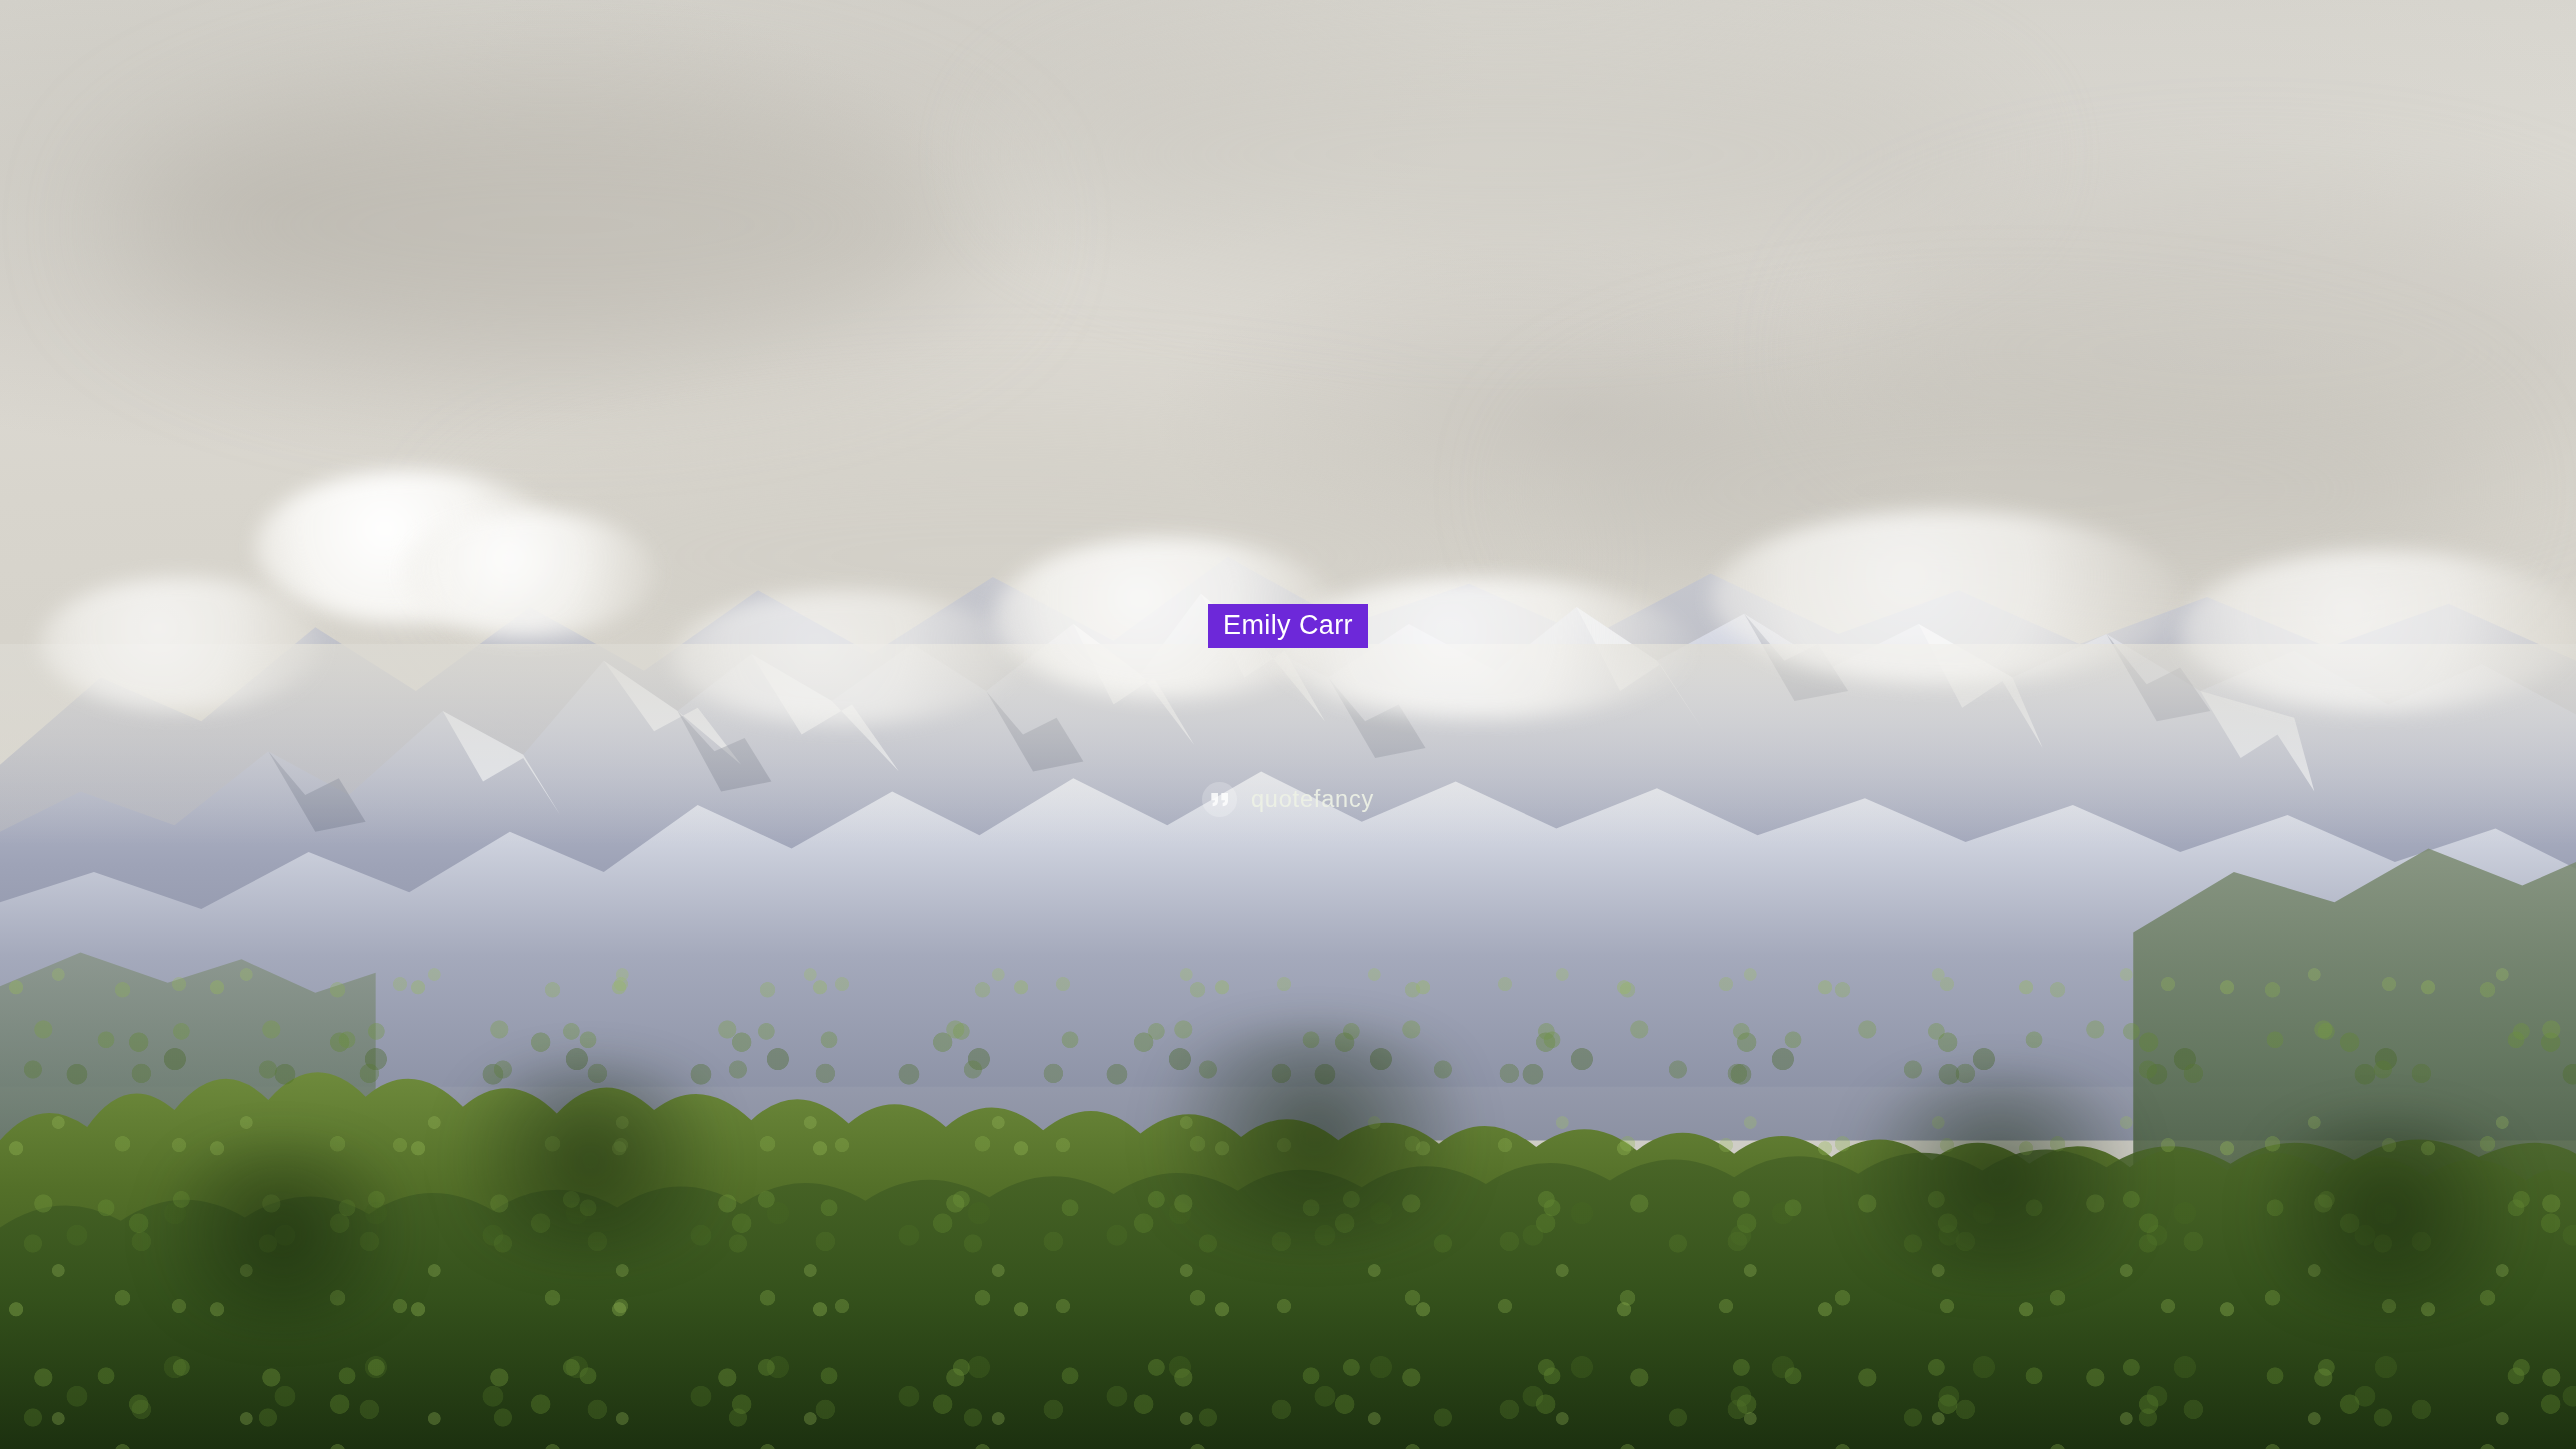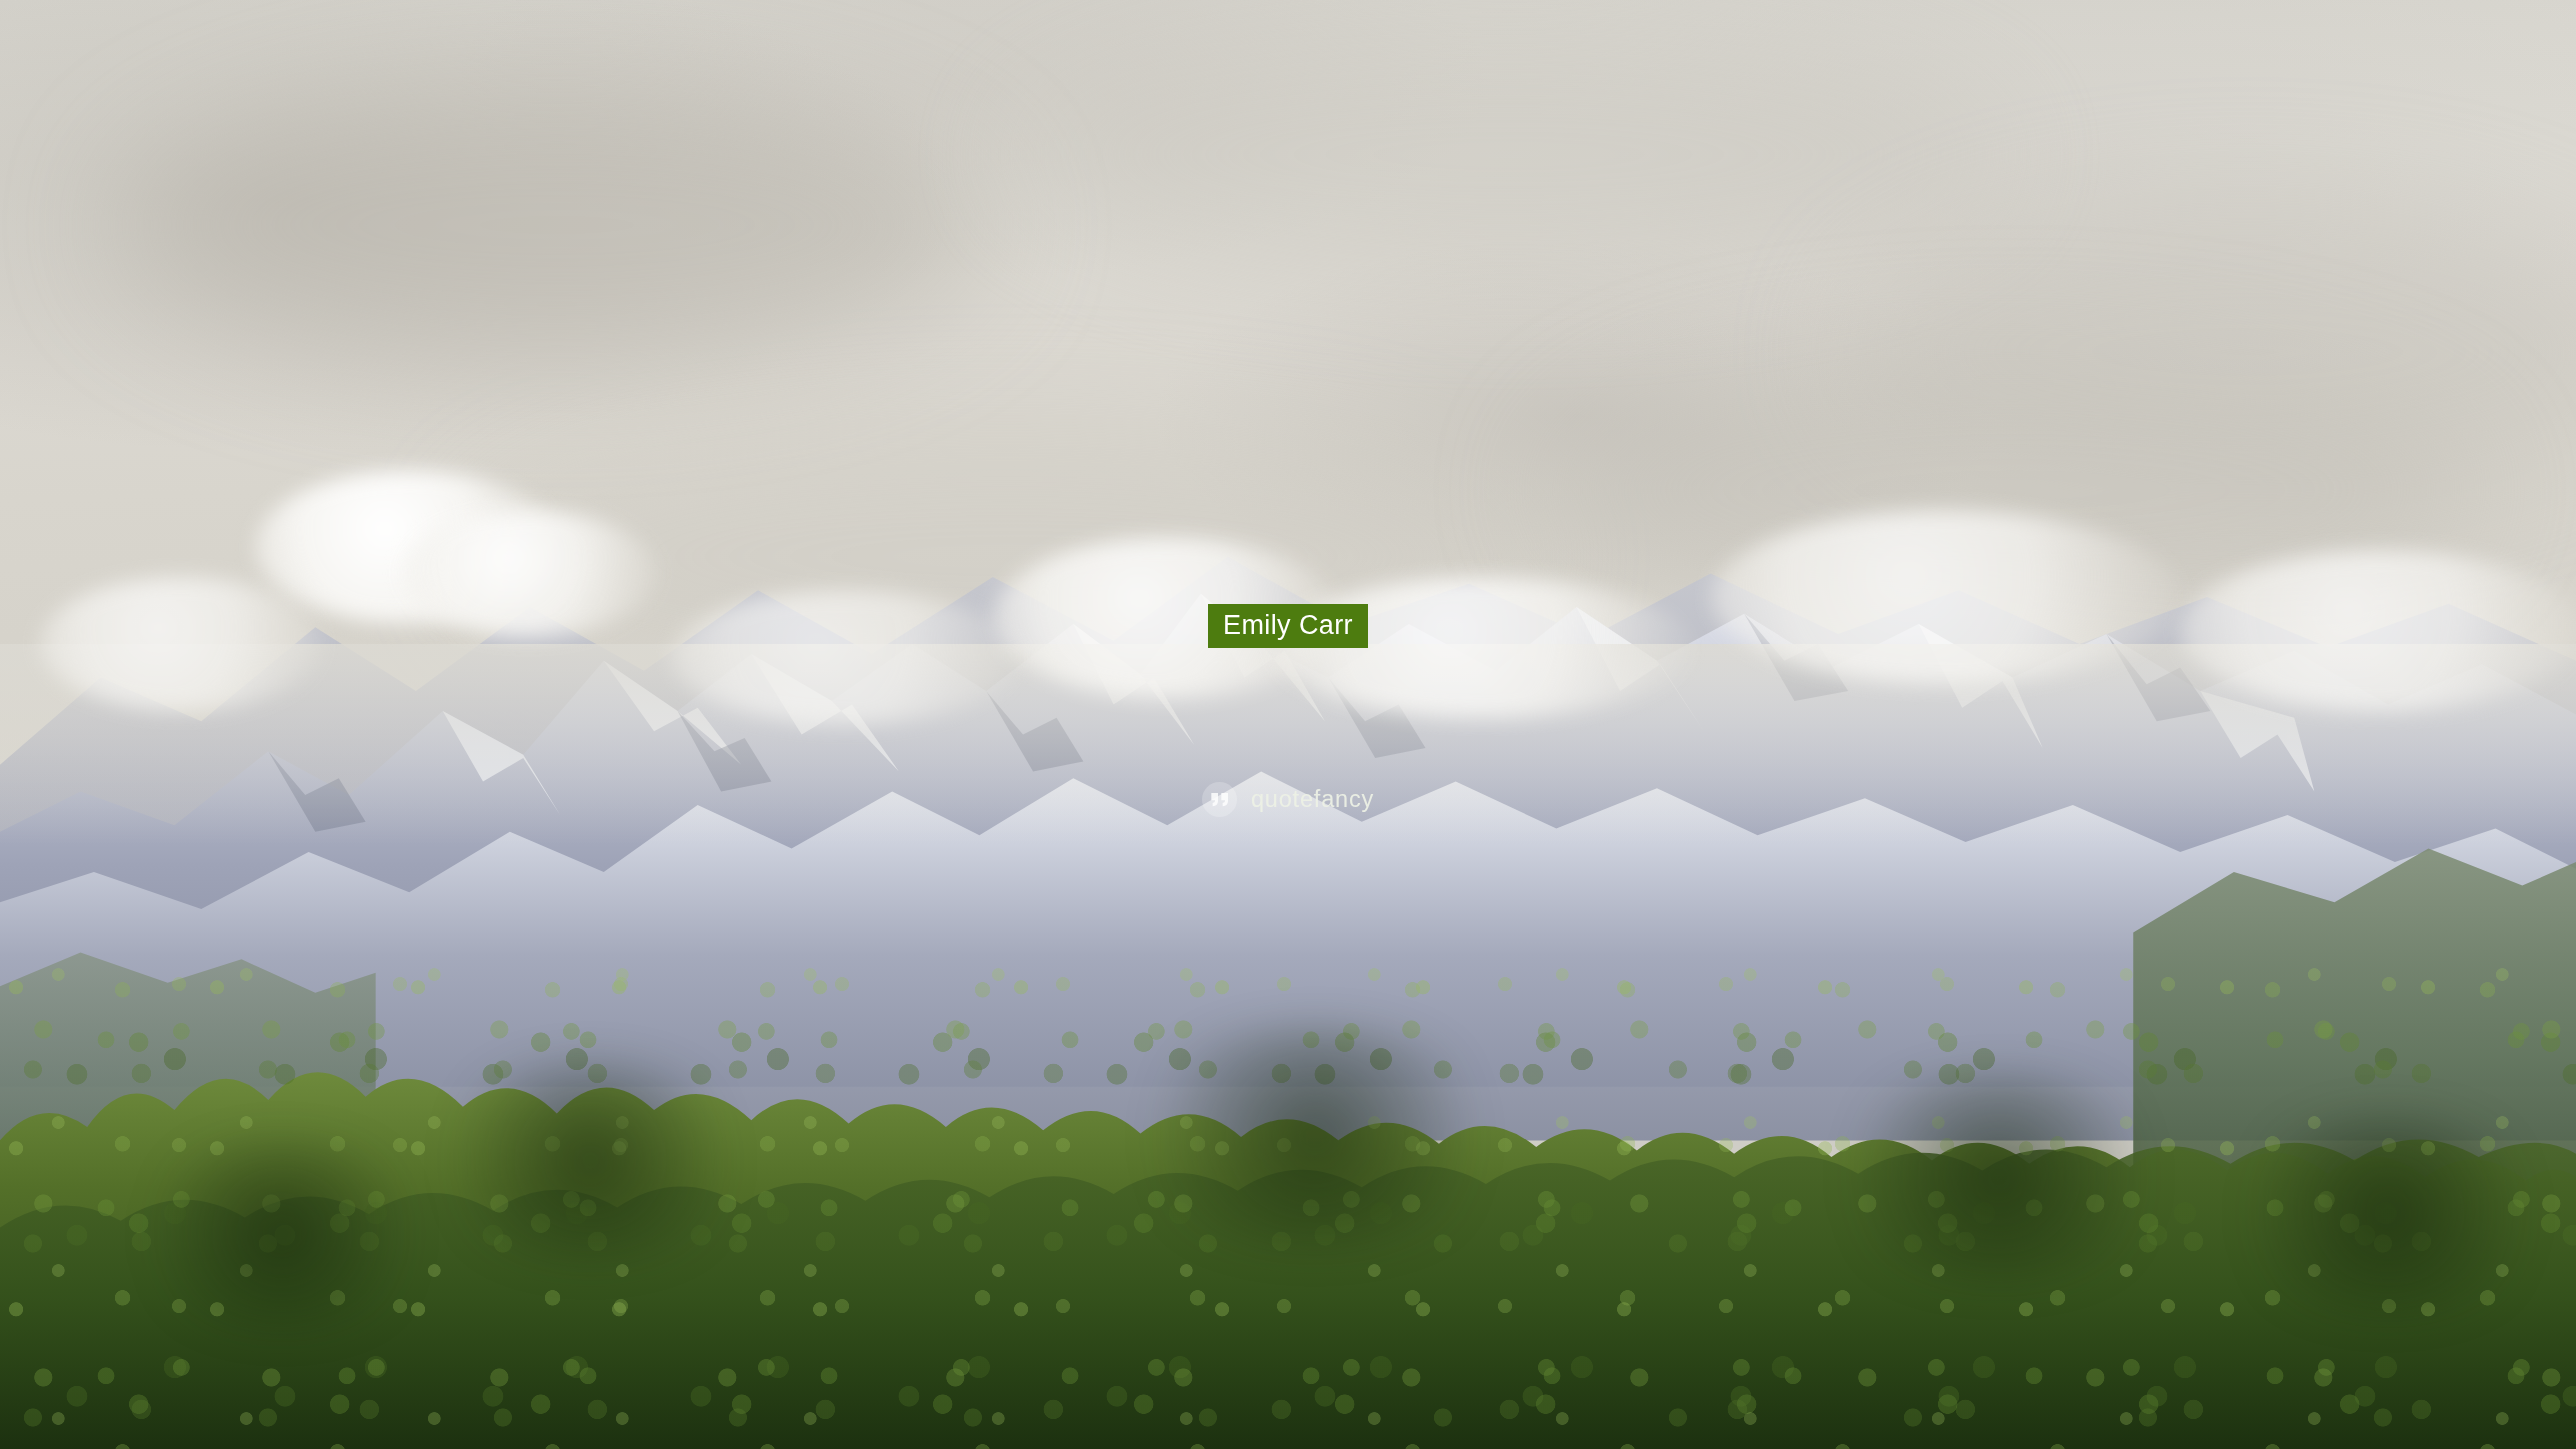--- a/index.html
+++ b/index.html
@@ -105,21 +105,21 @@
     transform-origin:center center;
     text-shadow:0 0.7px 1.3px rgba(0,0,0,.18);
   }
 
   #author-badge {
     position:absolute; left:0; right:0; top:604px;
     display:flex; justify-content:center;
   }
   #author-badge .badge {
     display:inline-block;
-    background:#4d7c0f;
+    background:#6d28d9;
     color:#ffffff;
     font-size:27px;
     line-height:36px;
     font-weight:400;
     letter-spacing:0.4px;
     padding:2.7px 14.8px 5.4px;
   }
 
   
   #watermark {

